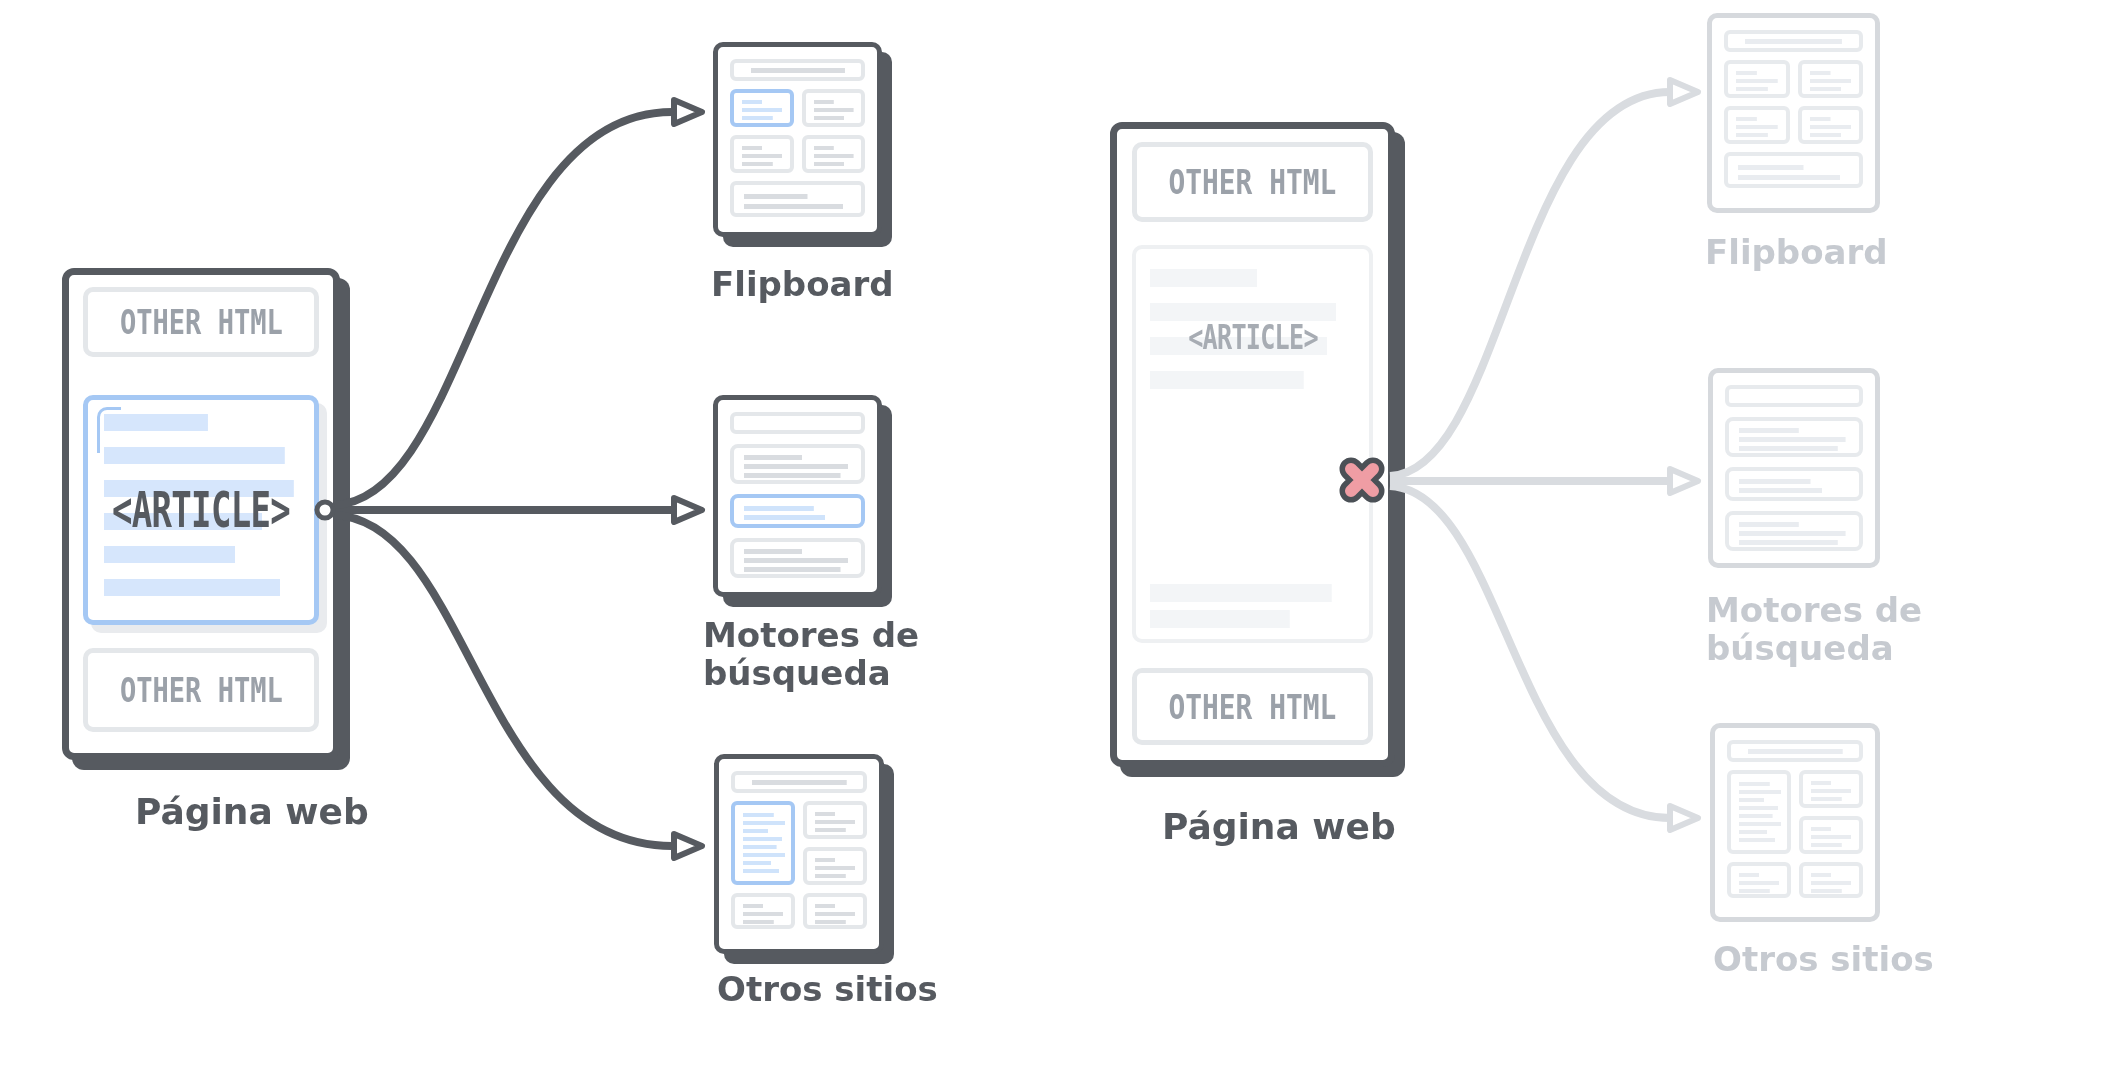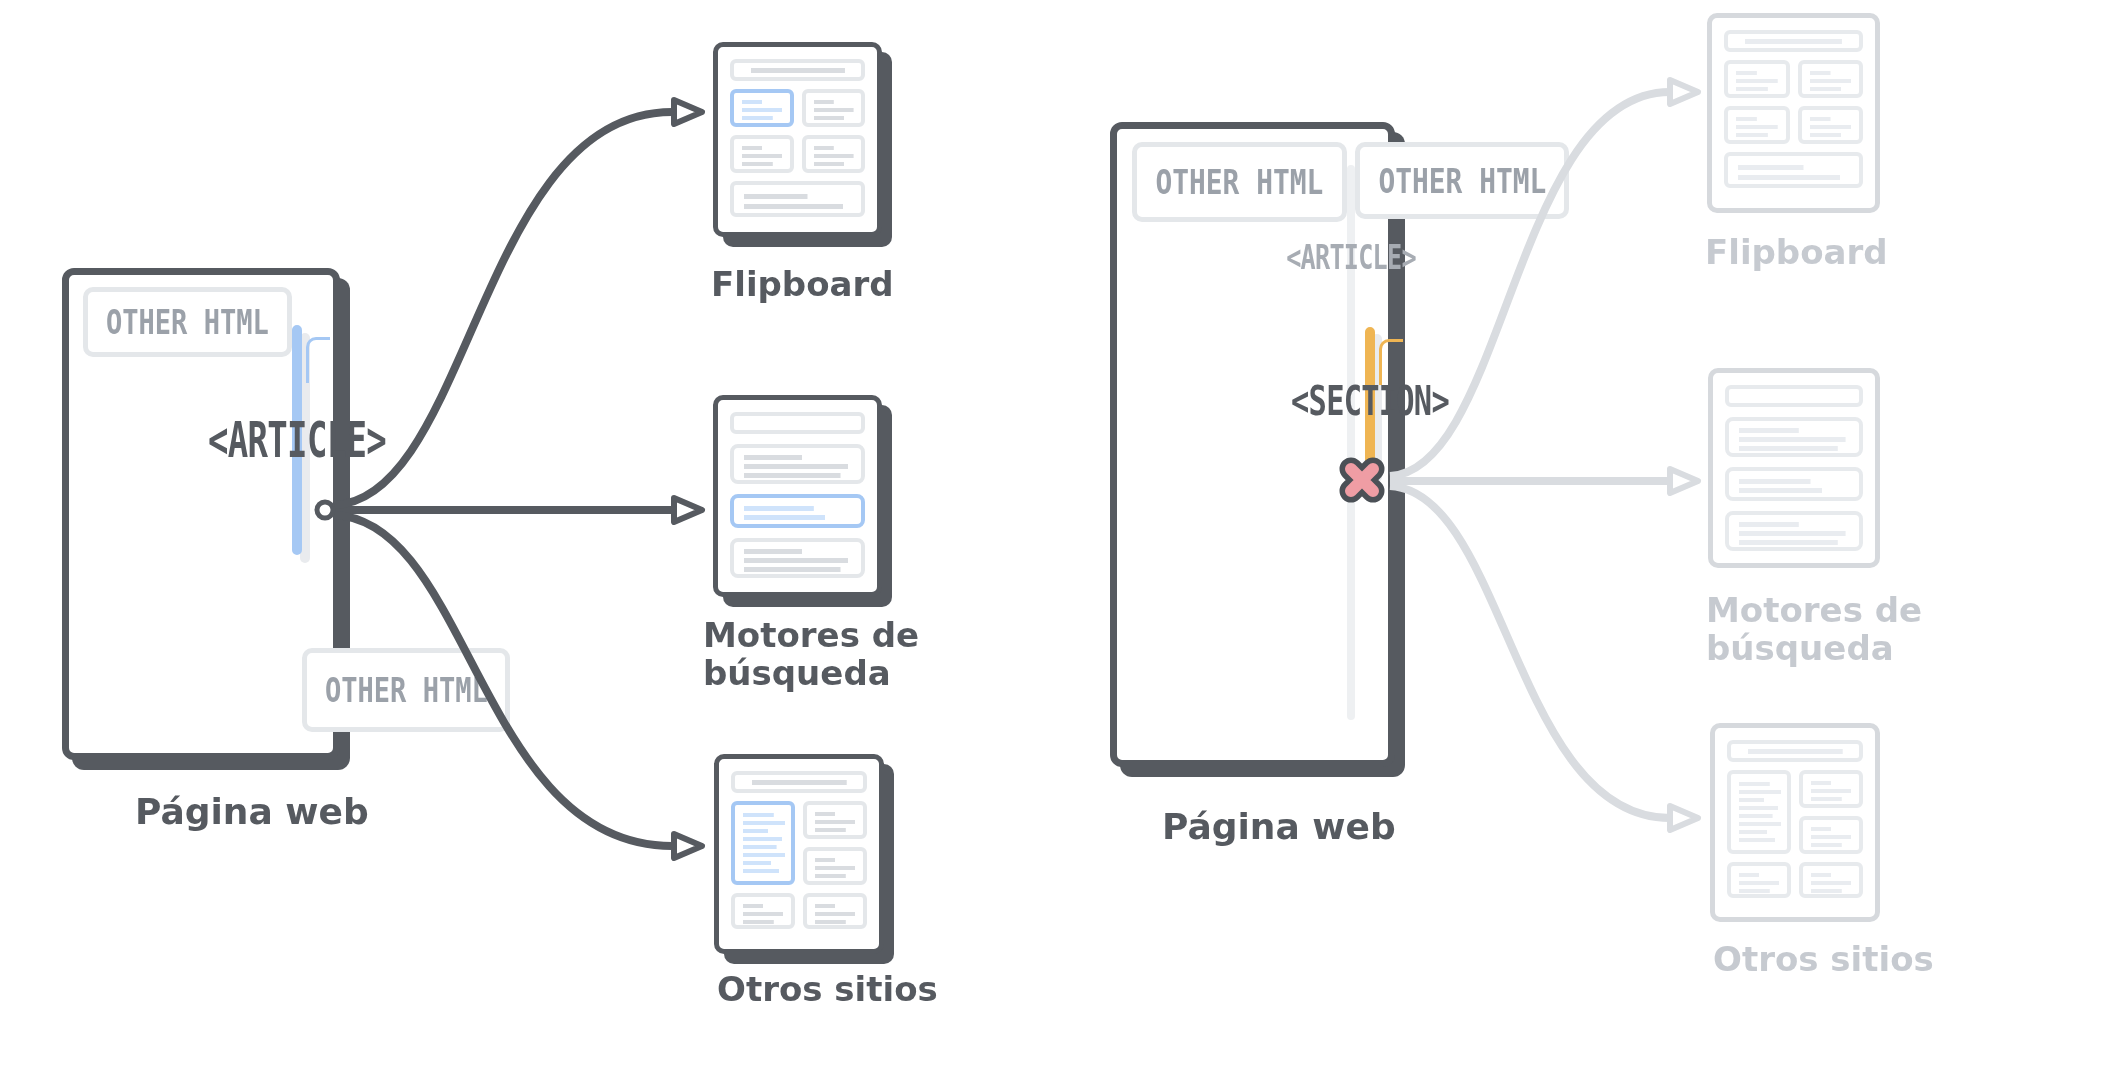--- a/index.html
+++ b/index.html
@@ -10,21 +10,21 @@
     --dim-border:#d6d9dd; --dim-line:#e9ecf0; --arrow-dim:#d9dce0;
     --shadow-light:#e9ebee; --faint-border:#eef0f2; --x-outline:#4b5056;
   }
   html,body{margin:0;padding:0;background:#fff;}
   .canvas{position:relative;width:2112px;height:1074px;background:#fff;overflow:hidden;
           font-family:"DejaVu Sans","Liberation Sans",sans-serif;}
   .canvas *,.canvas *::before,.canvas *::after{box-sizing:border-box;}
 
   
   .pcard{position:absolute;background:#fff;border:7px solid var(--dark);border-radius:12px;
-         box-shadow:10px 10px 0 var(--dark);display:flex;flex-direction:row;text-align:center;}
+         box-shadow:10px 10px 0 var(--dark);display:flex;flex-direction:column;text-align:center;}
   .pcard.left{left:62px;top:268px;width:278px;height:492px;padding:12px 14px 21px;}
   .pcard.right{left:1110px;top:122px;width:285px;height:645px;padding:13px 15px 15px;}
 
   .htmlbox{flex:none;border:5px solid var(--box-border);border-radius:10px;
            display:flex;align-items:center;justify-content:center;background:#fff;}
   .htmltext{font-family:"DejaVu Sans Mono","Liberation Mono",monospace;font-weight:bold;
             color:var(--muted-text);white-space:nowrap;transform:scaleX(.82);letter-spacing:0;}
   .pcard.left .htmltext{font-size:33px;}
   .pcard.right .htmltext{font-size:34px;}
 
@@ -187,24 +187,20 @@
     </div>
   </div>
   <div class="tlabel" style="left:717px;top:970px">Otros sitios</div>
 
   <div class="pcard right">
     <div class="htmlbox" style="height:80px">
       <span class="htmltext">OTHER HTML</span>
     </div>
     <div class="artarea">
       <span class="ghost-tag">&lt;ARTICLE&gt;</span>
-      <div class="sectionbox">
-        <i class="bracket orange"></i>
-        <span class="tag">&lt;SECTION&gt;</span>
-      </div>
     </div>
     <div class="htmlbox" style="height:77px">
       <span class="htmltext">OTHER HTML</span>
     </div>
   </div>
   <div class="plabel" style="left:1162px;top:806px">Página web</div>
 
   <div class="thumb dim" style="left:1707px;top:13px;width:173px;height:200px">
     <div class="bar lined"></div>
     <div class="row2">

